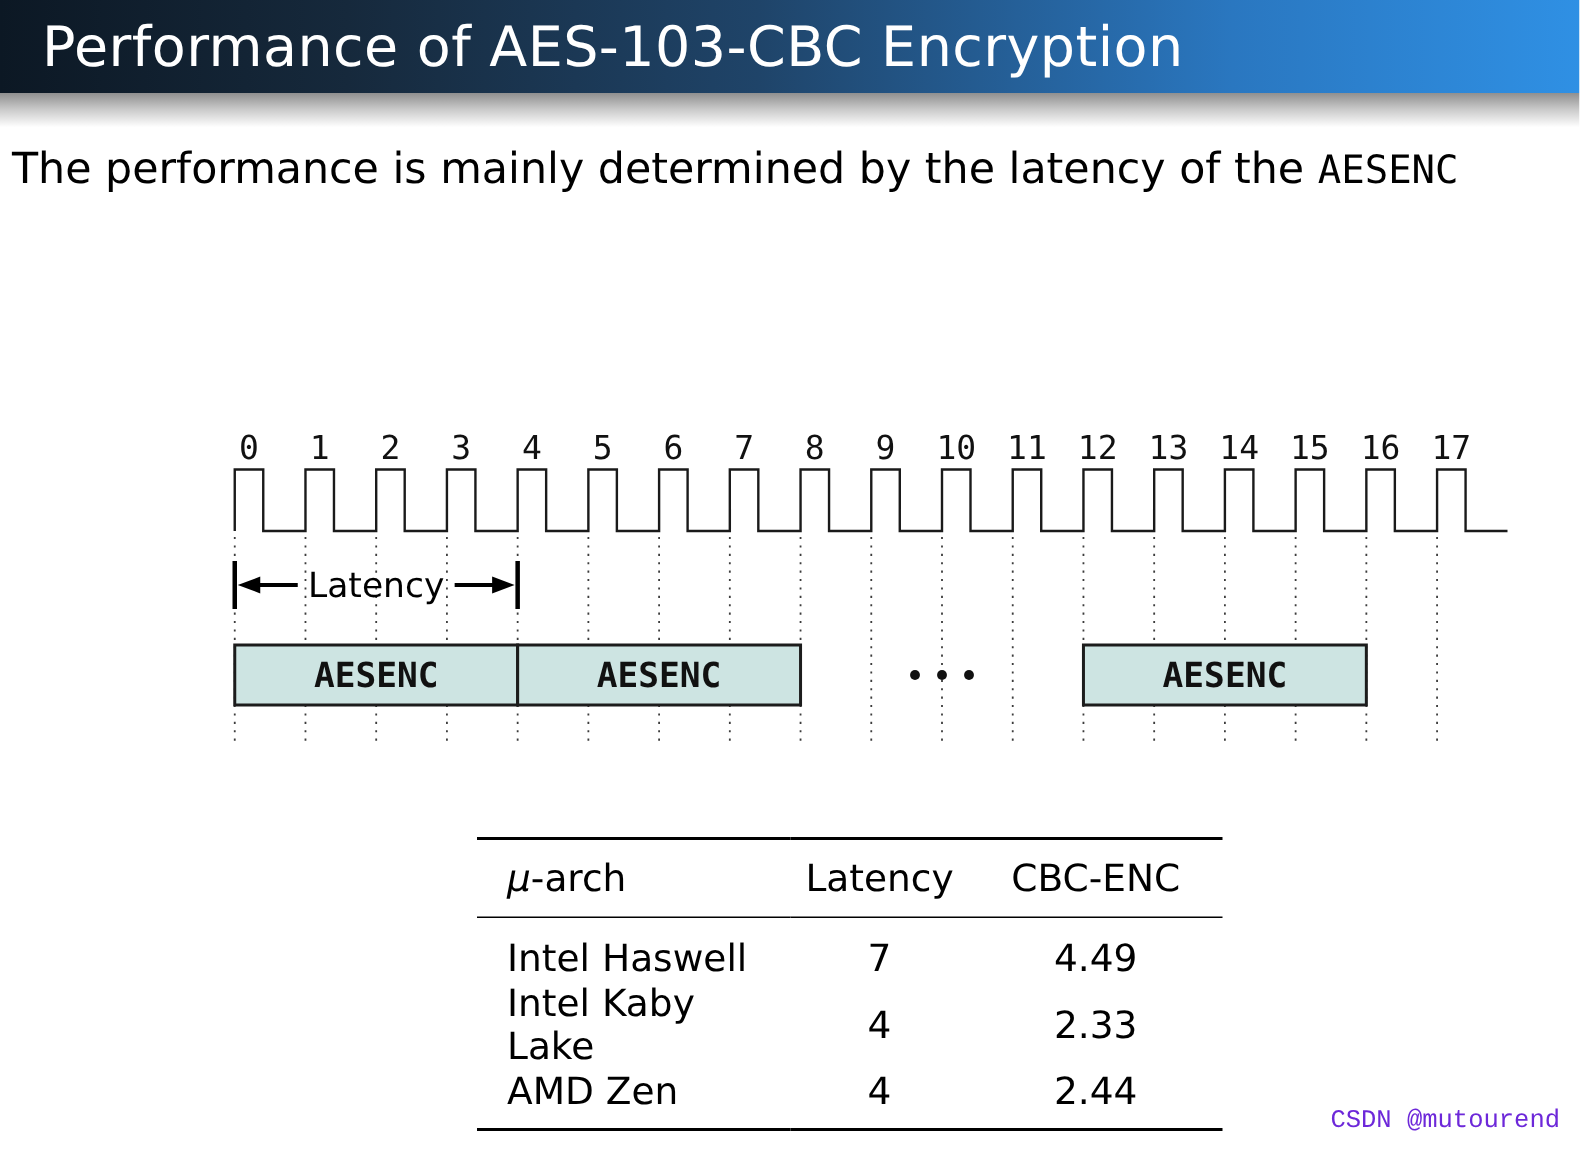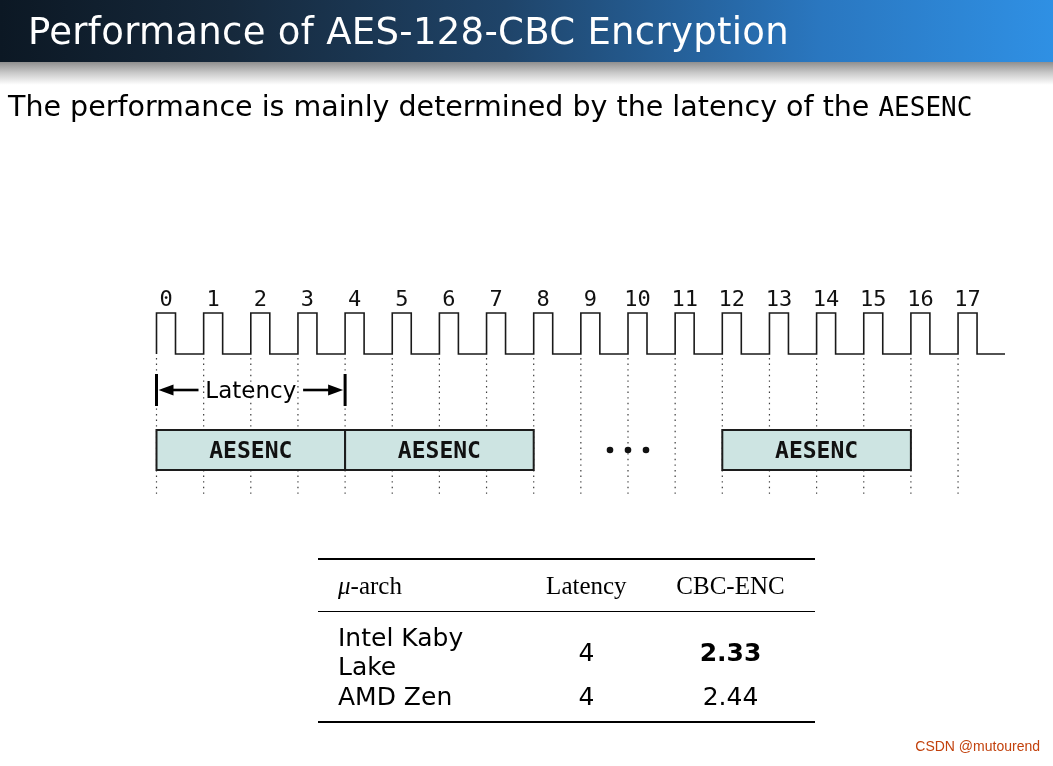--- a/index.html
+++ b/index.html
@@ -16,21 +16,21 @@
   .titlebar h1{
     margin:0;color:#ffffff;font-size:37px;font-weight:400;letter-spacing:.3px;
     font-family:"DejaVu Sans",sans-serif;
   }
   .titlebar-shadow{
     position:absolute;left:0;top:62px;width:1053px;height:24px;
     background:linear-gradient(180deg,#8f8f8f 0%,#c9c9c9 45%,#ffffff 95%);
   }
   .lead{
     position:absolute;left:8px;top:92px;width:1045px;margin:0;
-    font-size:28.5px;line-height:30px;color:#000;
+    font-size:28.5px;line-height:42px;color:#000;
   }
   .code{font-family:"DejaVu Sans Mono",monospace;font-size:26px;}
   #timing-svg{position:absolute;left:0;top:270px;}
   .clockpath{fill:none;stroke:#1a1a1a;stroke-width:1.6;}
   .clk-num{font-family:"DejaVu Sans Mono",monospace;font-size:22px;fill:#111;}
   .dotline{stroke:#3c3c3c;stroke-width:1.2;stroke-dasharray:1.4 4.2;}
   .arrbar{stroke:#000;stroke-width:3;}
   .arrshaft{stroke:#000;stroke-width:2.6;}
   .arrhead{fill:#000;stroke:none;}
   .lat-label{font-family:"DejaVu Sans",sans-serif;font-size:23px;fill:#000;}
@@ -38,41 +38,40 @@
   .ell-dot{fill:#111;}
   .perf-table{
     position:absolute;left:318px;top:558px;width:497px;
     border-collapse:collapse;table-layout:fixed;
     border-top:2.5px solid #000;border-bottom:2.5px solid #000;
     font-size:25px;color:#000;
   }
   .perf-table thead th{
     font-weight:400;height:49px;border-bottom:1.5px solid #000;
     vertical-align:middle;
-    font-family:Liberation Serif, serif;
   }
   .perf-table th:first-child,.perf-table td:first-child{text-align:left;padding-left:20px;}
   .perf-table th:nth-child(2),.perf-table td:nth-child(2),
   .perf-table th:nth-child(3),.perf-table td:nth-child(3){text-align:center;}
   .perf-table tbody td{height:31px;padding:0;}
   .perf-table tbody tr:first-child td{padding-top:11px;}
   .perf-table tbody tr:last-child td{padding-bottom:9px;}
-  .bold{font-weight:bold;}
+  .bold{font-weight:normal;}
   .watermark{
-    position:absolute;right:13px;top:738px;font-size:14px;color:#c2410c;
-    font-family:Liberation Sans, sans-serif;
+    position:absolute;right:13px;top:738px;font-size:17px;color:#6d28d9;
+    font-family:Liberation Mono, monospace;
   }
 </style>
 </head>
 <body>
 
 <div class="slide">
 
   <header class="titlebar">
-    <h1>Performance of AES-128-CBC Encryption</h1>
+    <h1>Performance of AES-103-CBC Encryption</h1>
   </header>
   <div class="titlebar-shadow"></div>
 
   <p class="lead"><span>The performance is mainly determined by the latency of the </span><span class="code">AESENC</span><br></p>
 
   <svg id="timing-svg" width="1053" height="240" viewBox="0 0 1053 240">
       <line x1="156.5" y1="88" x2="156.5" y2="228" class="dotline"></line>
       <text x="166" y="36" text-anchor="middle" class="clk-num">0</text>
       <line x1="203.65" y1="88" x2="203.65" y2="228" class="dotline"></line>
       <text x="213.15" y="36" text-anchor="middle" class="clk-num">1</text>
@@ -135,20 +134,25 @@
     </colgroup>
     <thead>
         <tr id="thead-row">
           <th><i>μ</i>-arch</th>
           <th>Latency</th>
           <th>CBC-ENC</th>
         </tr>
       </thead>
     <tbody id="tbody-rows">
         <tr>
+          <td>Intel Haswell</td>
+          <td>7</td>
+          <td>4.49</td>
+        </tr>
+        <tr>
           <td>Intel Kaby Lake</td>
           <td>4</td>
           <td class="bold">2.33</td>
         </tr>
         <tr>
           <td>AMD Zen</td>
           <td>4</td>
           <td>2.44</td>
         </tr>
       </tbody>

